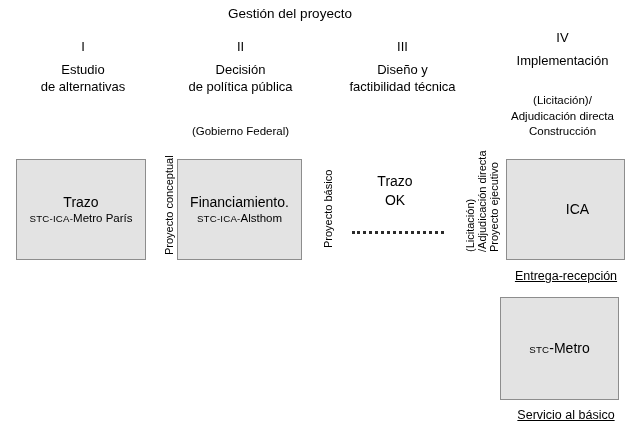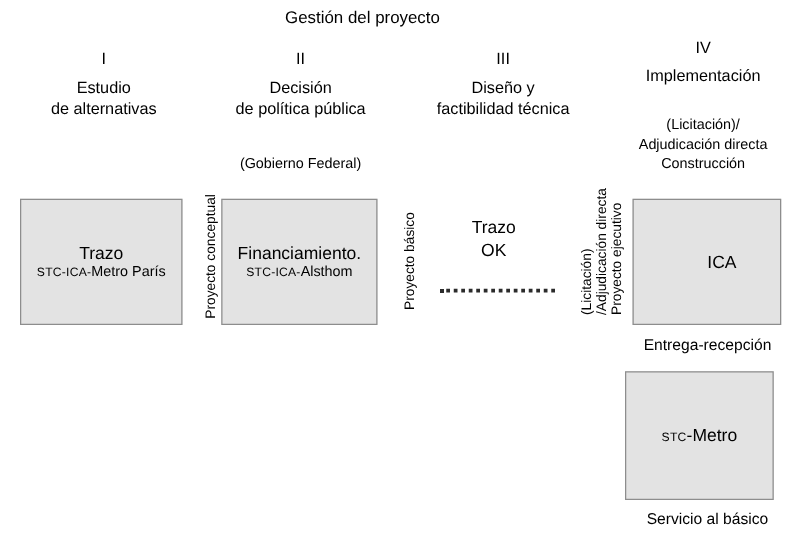--- a/index.html
+++ b/index.html
@@ -70,20 +70,21 @@
   
   #dots {
     border-top: 3px dotted #2b2b2b;
     height: 0;
   }
 
   
   .foot {
     font-size: 12.5px;
     text-align: center;
+    text-decoration: underline;
   }
 </style>
 </head>
 <body>
 
 <div id="title" class="abs">Gestión del proyecto</div>
 
 <div class="abs phase" style="left:18px; top:38px; width:130px;">
   <div class="roman">I</div>
   <div class="sub">Estudio</div>

